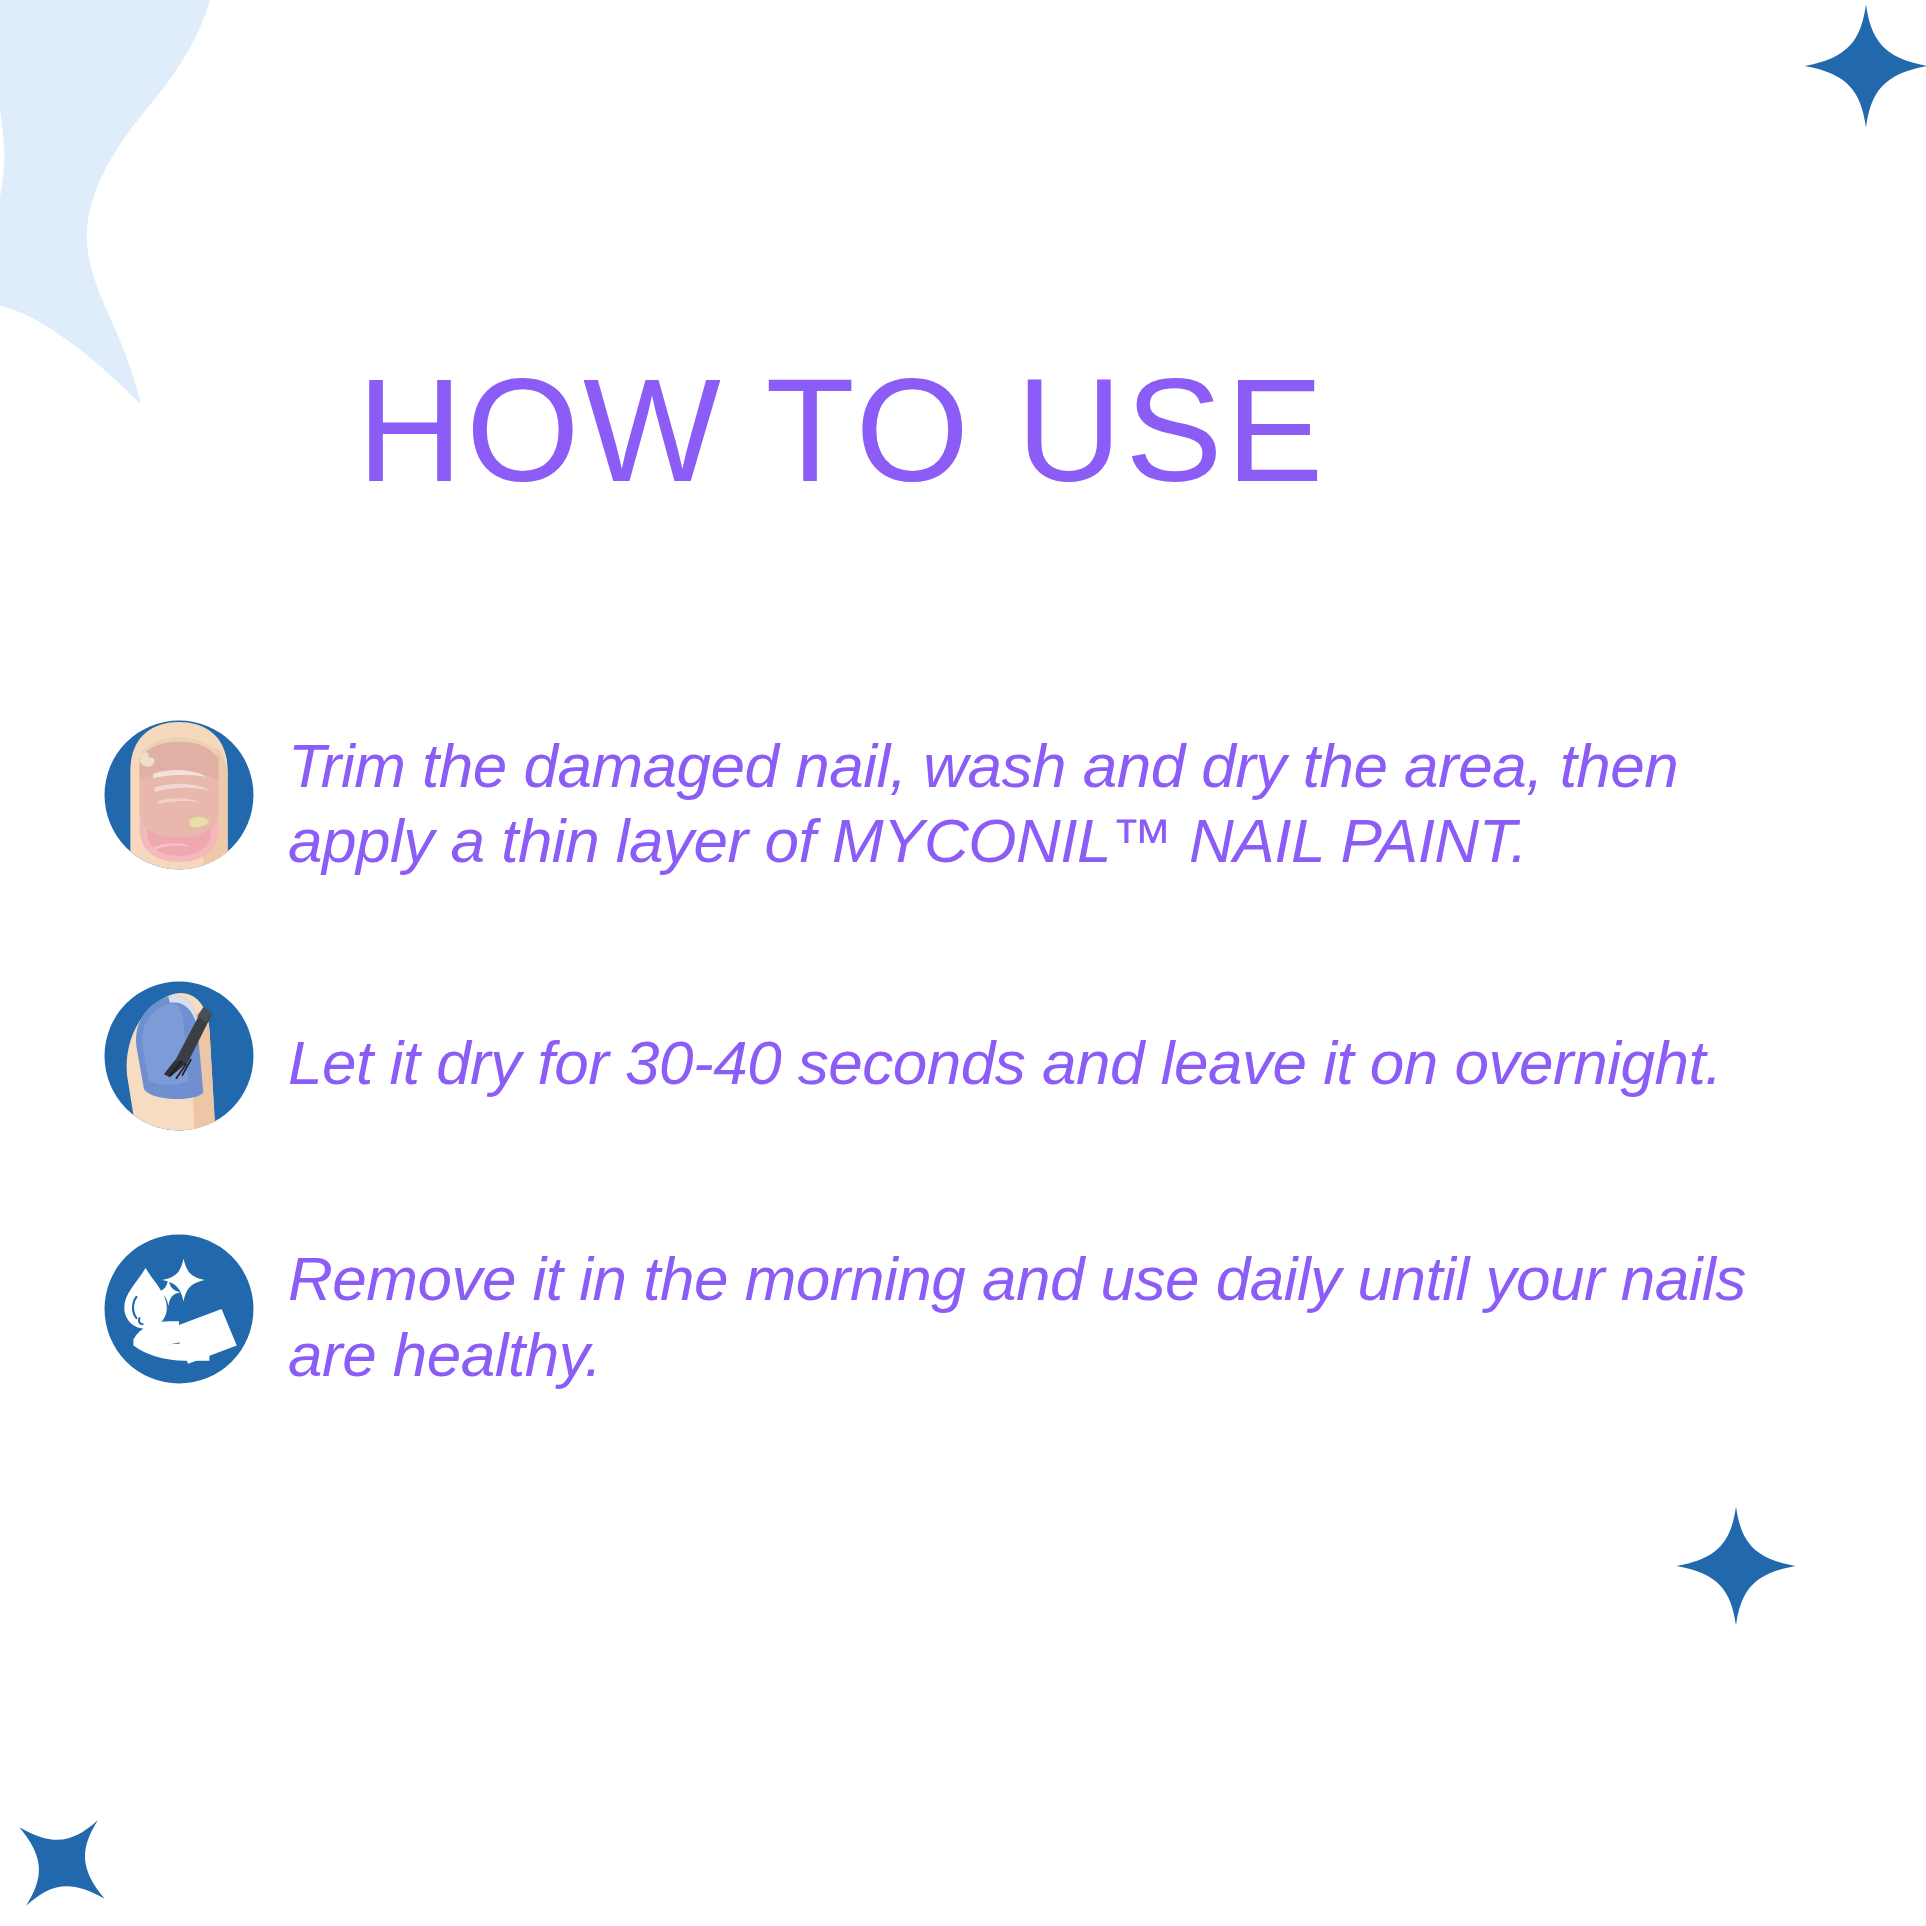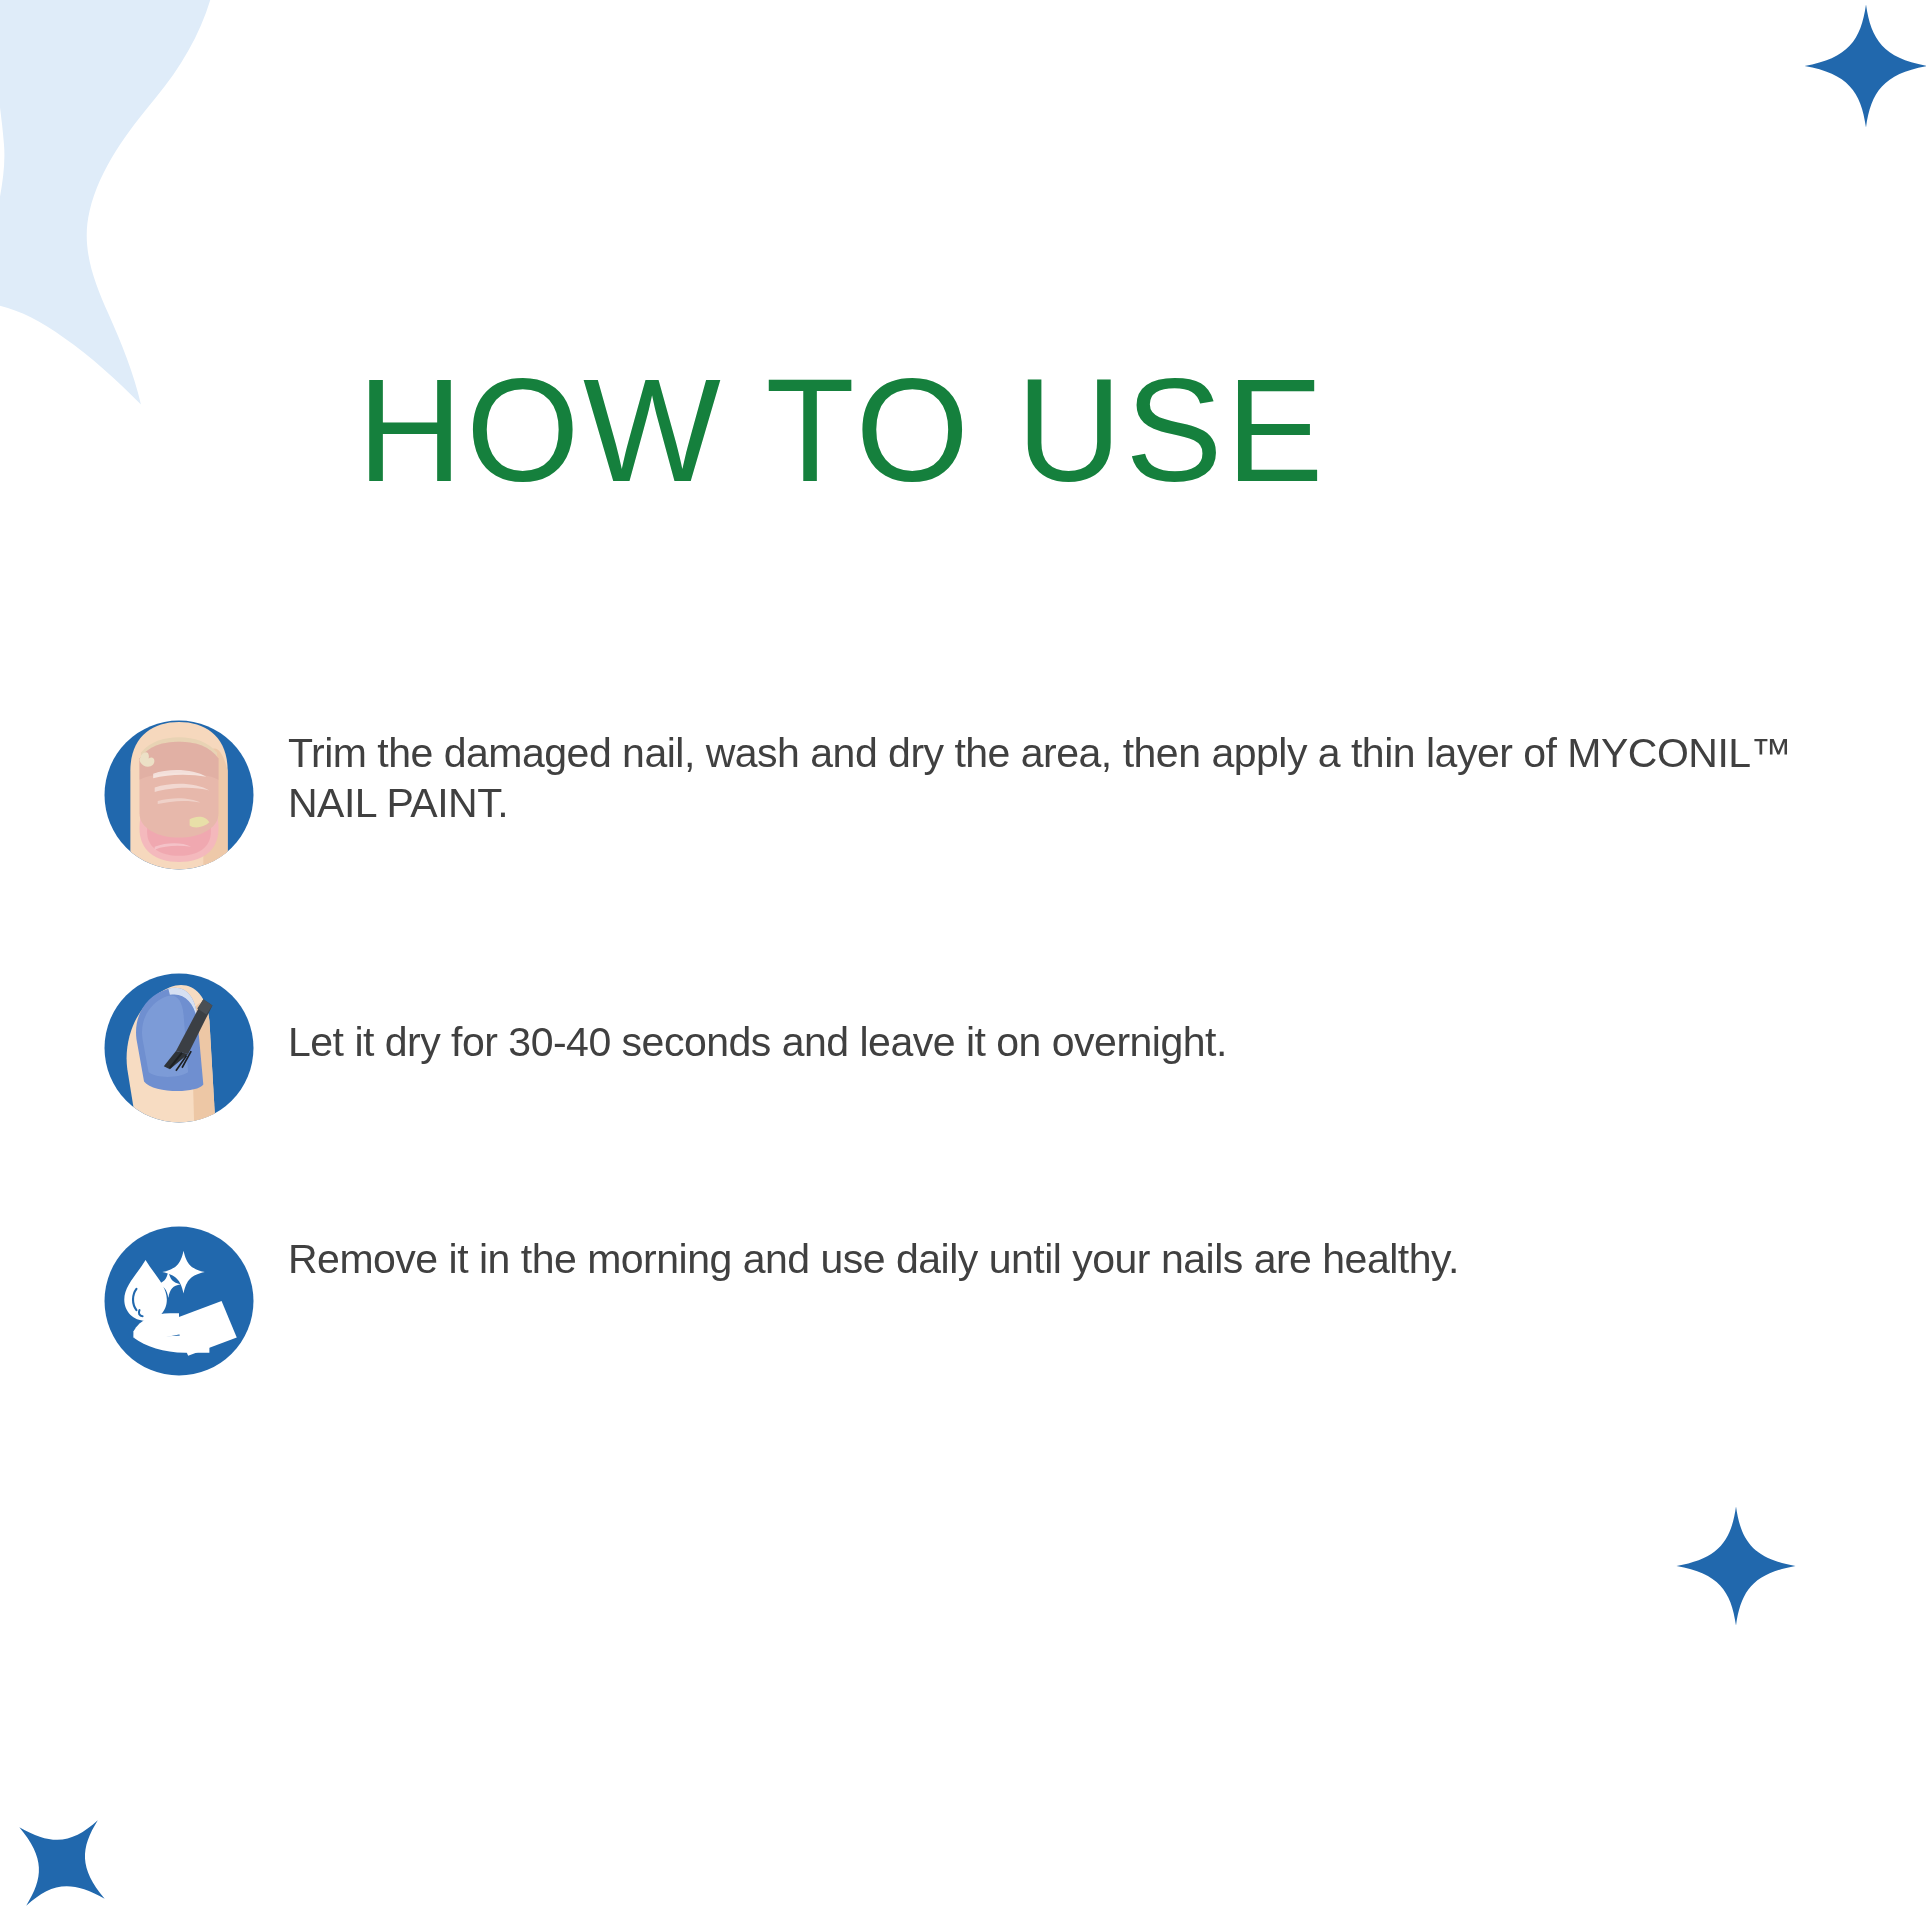--- a/index.html
+++ b/index.html
@@ -46,21 +46,21 @@
     position: absolute;
     top: 358px;
     left: 0;
     width: 1684px;
     text-align: center;
     font-family: "Liberation Sans", sans-serif;
     font-size: 146px;
     font-weight: 400;
     letter-spacing: 3.4px;
     line-height: 1.0;
-    color: #15803d;
+    color: #8b5cf6;
     white-space: nowrap;
   }
 
   
   .steps {
     position: absolute;
     top: 719px;
     left: 103px;
     width: 1721px;
   }
@@ -77,27 +77,28 @@
     width: 152px;
     height: 152px;
     margin-right: 33px;
     position: relative;
   }
   .step-icon svg { display: block; width: 152px; height: 152px; }
 
   .step-text {
     flex: 1 1 auto;
     font-family: "Liberation Sans", sans-serif;
-    font-size: 41px;
+    font-size: 62px;
     font-weight: 400;
     line-height: 1.22;
-    color: #404040;
+    color: #8b5cf6;
     letter-spacing: -0.5px;
     padding-top: 8.6px;
     max-width: 1541px;
+    font-style: italic;
   }
   
   .step--single .step-text { padding-top: 45px; }
 </style>
 </head>
 <body>
 
 <div id="poster">
 
   <svg class="corner-blob" viewBox="0 0 460 500" xmlns="http://www.w3.org/2000/svg" aria-hidden="true">

